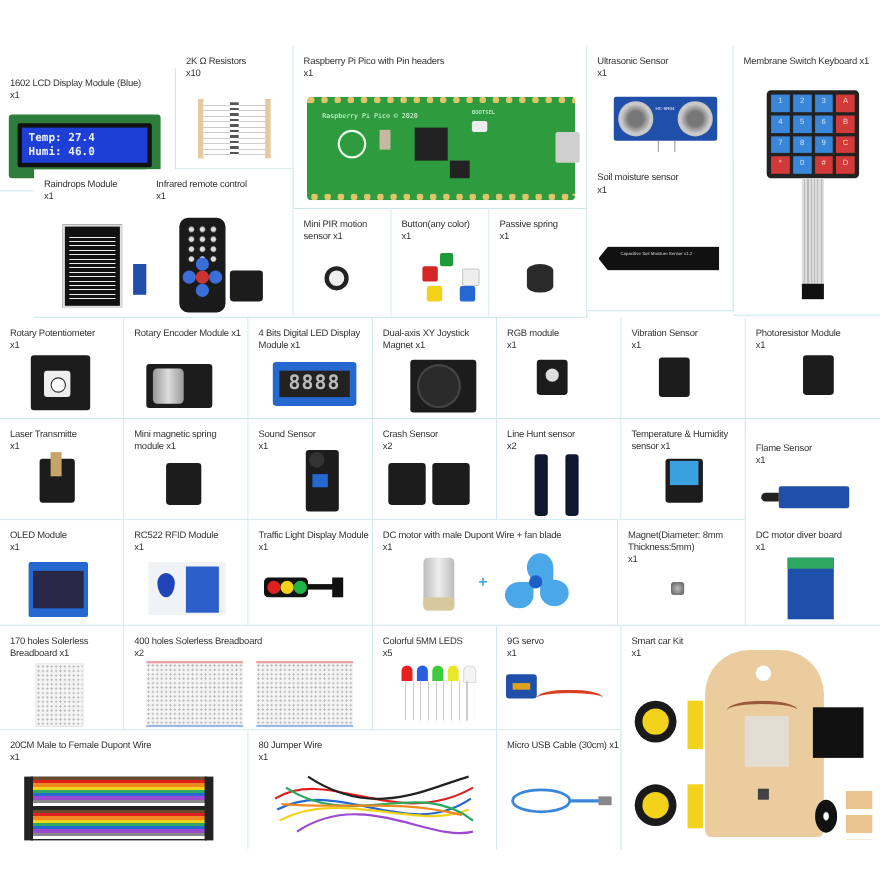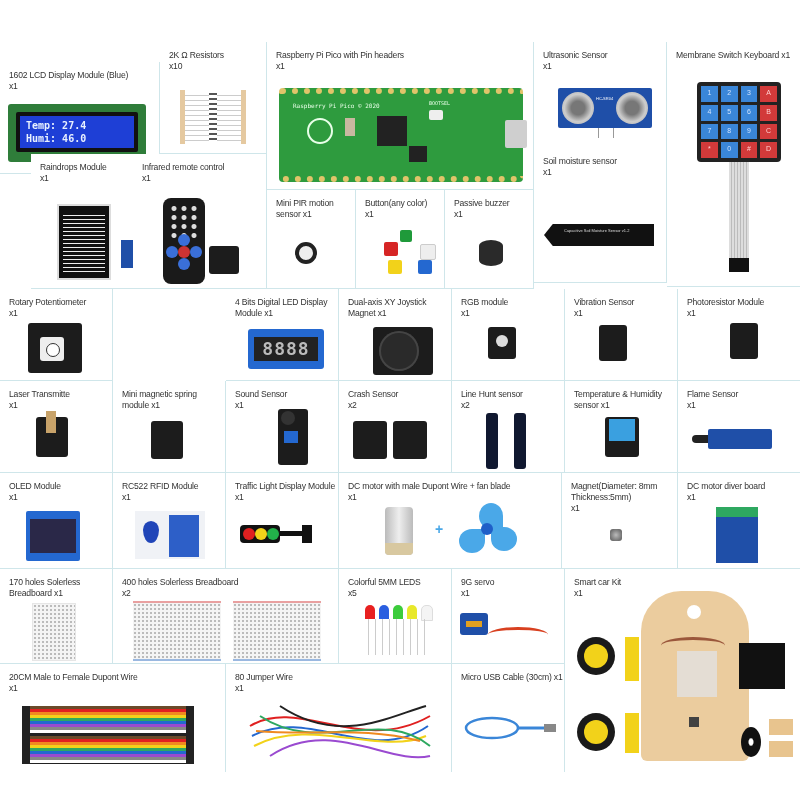--- a/index.html
+++ b/index.html
@@ -123,40 +123,46 @@
     <div class="art" style="left:22px;top:36px;width:60px;height:56px;">
       <div style="position:absolute;left:22px;top:4px;width:12px;height:12px;background:#1f9a3a;border-radius:2px;"></div>
       <div style="position:absolute;left:6px;top:16px;width:14px;height:14px;background:#d62525;border-radius:2px;"></div>
       <div style="position:absolute;left:42px;top:18px;width:14px;height:14px;background:#eee;border:1px solid #ccc;border-radius:2px;"></div>
       <div style="position:absolute;left:10px;top:34px;width:14px;height:14px;background:#f2d21a;border-radius:2px;"></div>
       <div style="position:absolute;left:40px;top:34px;width:14px;height:14px;background:#2468d0;border-radius:2px;"></div>
     </div>
   </div>
 
   <div class="cell" style="left:445px;top:148px;width:89px;height:99px;">
-    <div class="lbl"><span>Passive buzzer</span>
+    <div class="lbl"><span>Passive spring</span>
 <span>x1</span></div>
     <div class="art" style="left:34px;top:50px;width:24px;height:26px;background:#2a2a2a;border-radius:12px/6px;"></div>
   </div>
 
   <div class="cell" style="left:534px;top:96px;width:133px;height:135px;margin-top:10px;">
     <div class="lbl"><span>Soil moisture sensor</span>
 <span>x1</span></div>
     <div class="art" style="left:10px;top:76px;width:110px;height:22px;background:#111;clip-path:polygon(0 50%,8% 0,100% 0,100% 100%,8% 100%);color:#ddd;font-size:4px;padding:4px 0 0 20px;box-sizing:border-box;"><span>Capacitive Soil Moisture Sensor v1.2</span></div>
   </div>
 
   <div class="cell" style="left:0;top:247px;width:113px;height:92px;">
     <div class="lbl"><span>Rotary Potentiometer</span>
 <span>x1</span></div>
     <div class="art pcb" style="left:28px;top:34px;width:54px;height:50px;">
       <div style="position:absolute;left:12px;top:14px;width:24px;height:24px;background:#eee;border-radius:3px;"></div>
       <div style="position:absolute;left:18px;top:20px;width:12px;height:12px;background:#fff;border:1px solid #333;border-radius:50%;"></div>
     </div>
   </div>
 
+  <div class="cell" style="left:113px;top:247px;width:113px;height:92px;">
+    <div class="lbl"><span>Rotary Encoder Module x1</span></div>
+    <div class="art pcb" style="left:20px;top:42px;width:60px;height:40px;">
+      <div style="position:absolute;left:6px;top:4px;width:28px;height:32px;background:linear-gradient(90deg,#999,#ddd,#999);border-radius:4px;"></div>
+    </div>
+  </div>
 
   <div class="cell" style="left:226px;top:247px;width:113px;height:92px;">
     <div class="lbl"><span>4 Bits Digital LED Display Module x1</span></div>
     <div class="art" style="left:22px;top:40px;width:76px;height:40px;background:#2468d0;border-radius:3px;">
       <div style="position:absolute;left:6px;top:8px;width:64px;height:24px;background:#222;color:#bbb;font-family:'DejaVu Sans Mono',monospace;font-size:18px;font-weight:bold;text-align:center;line-height:24px;letter-spacing:1px;">8888</div>
     </div>
   </div>
 
   <div class="cell" style="left:339px;top:247px;width:113px;height:92px;">
     <div class="lbl"><span>Dual-axis XY Joystick Magnet x1</span></div>
@@ -221,21 +227,21 @@
     <div class="art pcb" style="left:62px;top:32px;width:12px;height:56px;background:#101830;"></div>
   </div>
 
   <div class="cell" style="left:565px;top:339px;width:113px;height:92px;">
     <div class="lbl"><span>Temperature &amp; Humidity sensor x1</span></div>
     <div class="art pcb" style="left:40px;top:36px;width:34px;height:40px;">
       <div style="position:absolute;left:4px;top:2px;width:26px;height:22px;background:#3aa0e0;"></div>
     </div>
   </div>
 
-  <div class="cell" style="left:678px;top:339px;width:122px;height:92px;border-right:none;">
+  <div class="cell" style="left:678px;top:352px;width:122px;height:92px;border-right:none;">
     <div class="lbl"><span>Flame Sensor</span>
 <span>x1</span></div>
     <div class="art" style="left:30px;top:48px;width:64px;height:20px;background:#1f4fa8;border-radius:2px;">
       <div style="position:absolute;left:-16px;top:6px;width:16px;height:8px;background:#222;border-radius:4px 0 0 4px;"></div>
     </div>
   </div>
 
   <div class="cell" style="left:0;top:431px;width:113px;height:96px;">
     <div class="lbl"><span>OLED Module</span>
 <span>x1</span></div>

